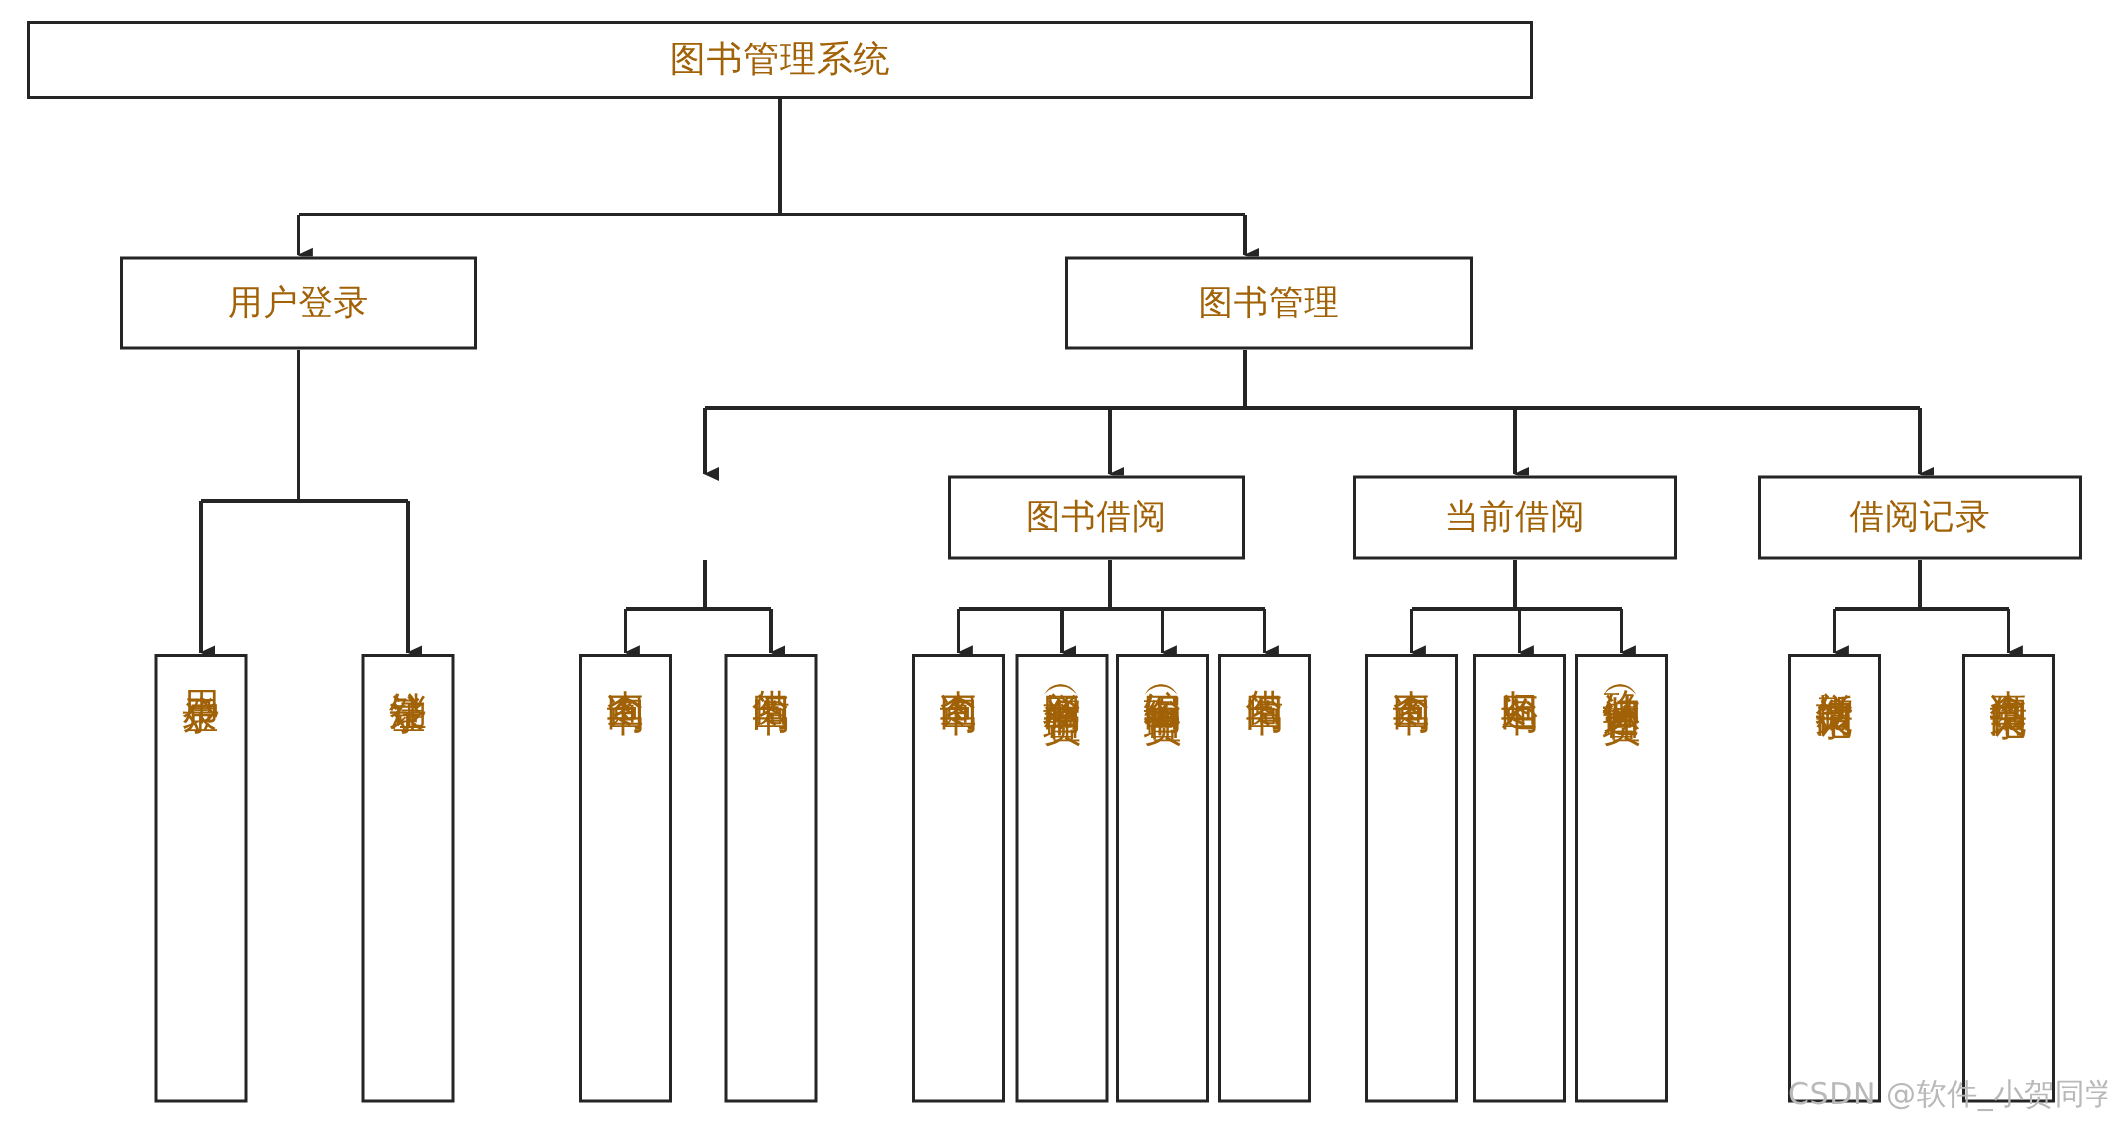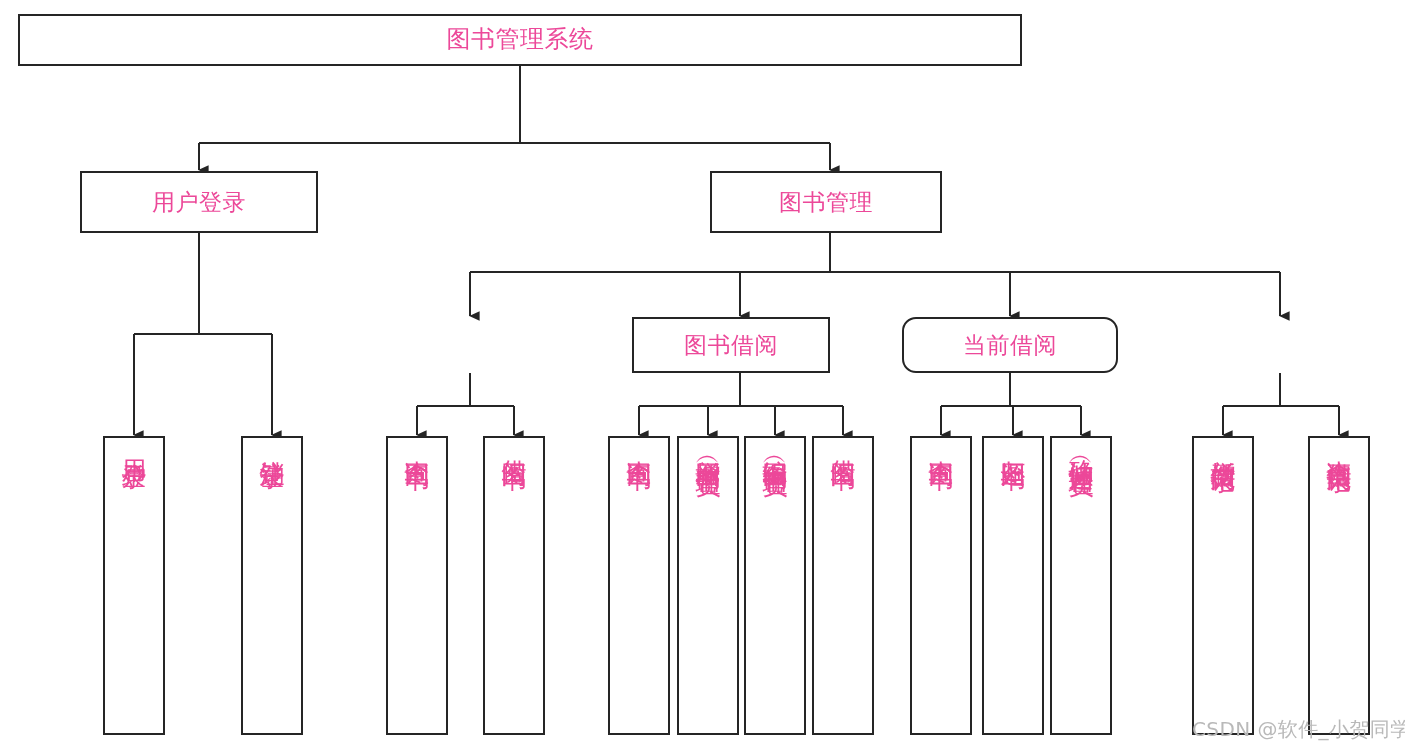--- a/index.html
+++ b/index.html
@@ -28,21 +28,21 @@
     position: absolute;
     box-sizing: border-box;
     background: #ffffff;
     border: 2px solid #252525;
     display: flex;
     align-items: center;
     justify-content: center;
     z-index: 2;
   }
   .node .label {
-    color: #ec4899;
+    color: #a16207;
     line-height: 1.08;
     text-align: left;
     white-space: pre;
   }
   .node.horiz .label {
     font-size: 23px;
     letter-spacing: 0.5px;
   }
   .node.vert {
     align-items: flex-start;
@@ -117,29 +117,32 @@
       </g>
   </svg>
 
   <div class="node horiz root" style="left: 18px; top: 14px; width: 1004px; height: 52px;">
     <span class="label">图书管理系统</span>
   </div>
 
   <div class="node horiz" style="left: 80px; top: 171px; width: 238px; height: 62px;">
     <span class="label">用户登录</span>
   </div>
-  <div class="node horiz" style="left: 710px; top: 171px; width: 232px; height: 62px;">
+  <div class="node horiz" style="left: 710px; top: 171px; width: 272px; height: 62px;">
     <span class="label">图书管理</span>
   </div>
 
   <div class="node horiz" style="left: 632px; top: 317px; width: 198px; height: 56px;">
     <span class="label">图书借阅</span>
   </div>
-  <div class="node horiz" style="left: 902px; top: 317px; width: 216px; height: 56px; border-radius: 14px;">
+  <div class="node horiz" style="left: 902px; top: 317px; width: 216px; height: 56px;">
     <span class="label">当前借阅</span>
+  </div>
+  <div class="node horiz" style="left: 1172px; top: 317px; width: 216px; height: 56px;">
+    <span class="label">借阅记录</span>
   </div>
 
   <div class="node vert" style="left: 103px; top: 436px; width: 62px; height: 299px;">
     <span class="label">用户登录</span>
   </div>
   <div class="node vert" style="left: 241px; top: 436px; width: 62px; height: 299px;">
     <span class="label">注销登录</span>
   </div>
 
   <div class="node vert" style="left: 386px; top: 436px; width: 62px; height: 299px;">

